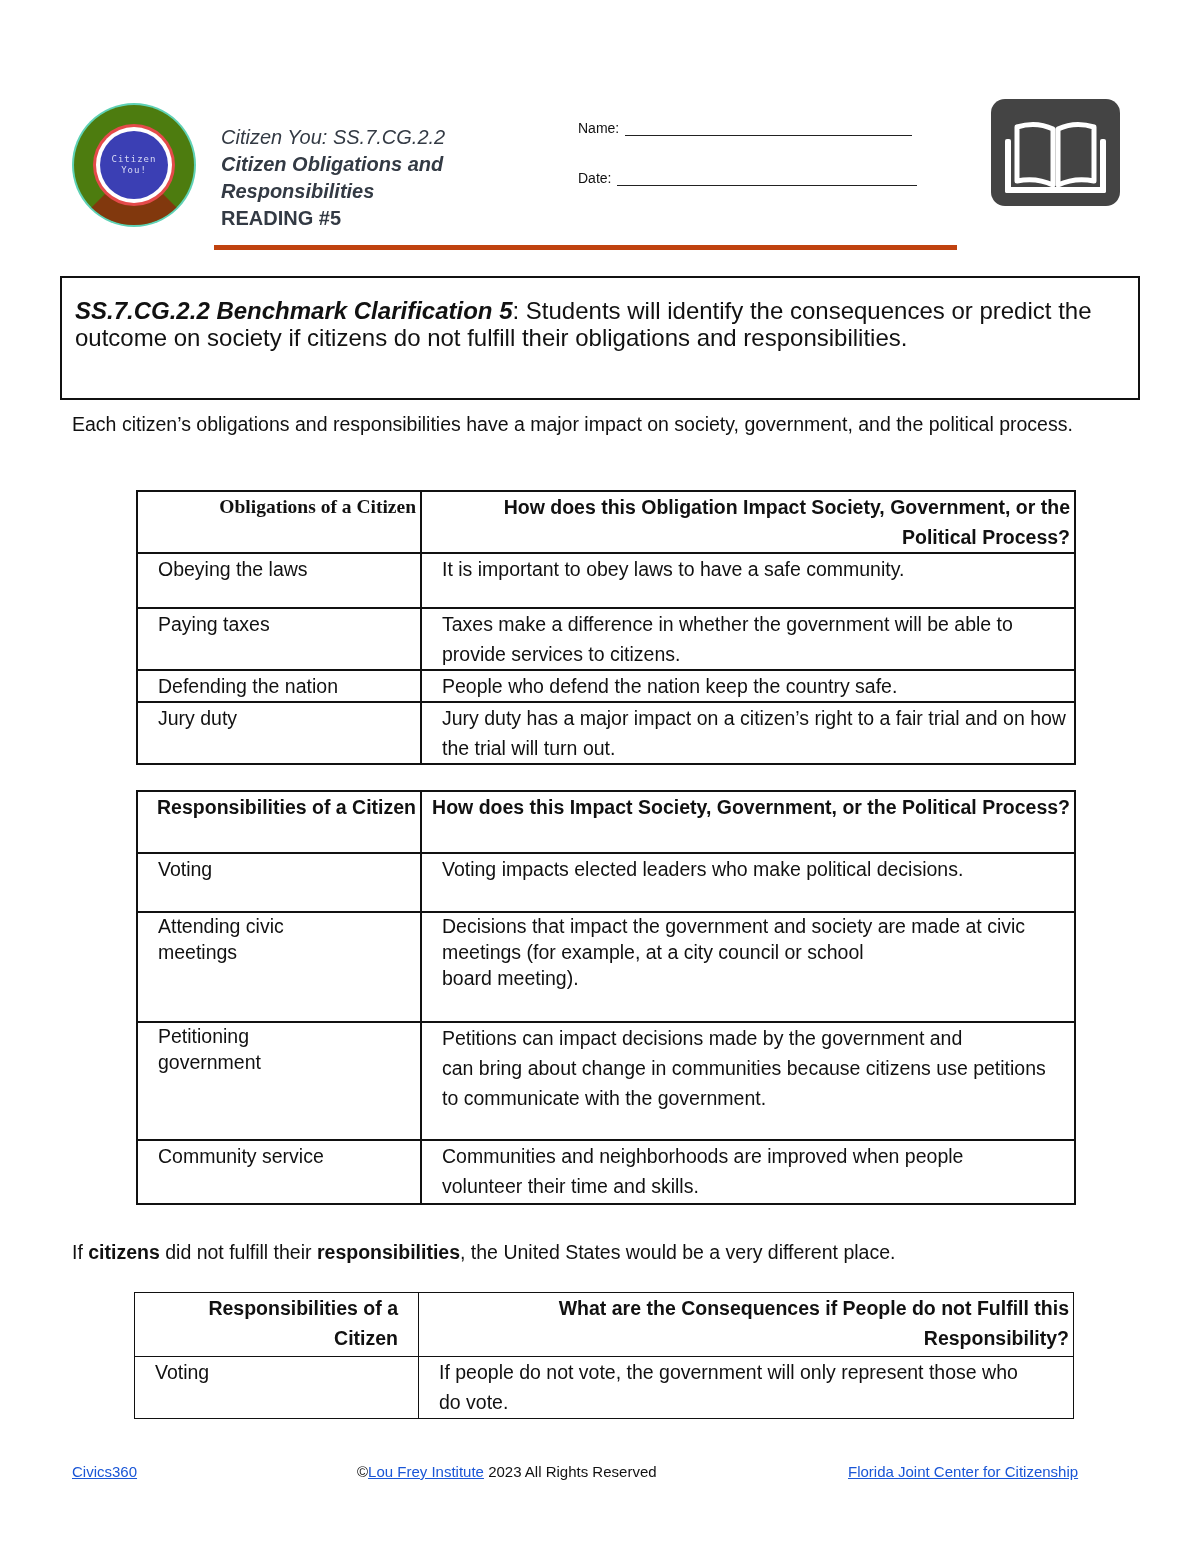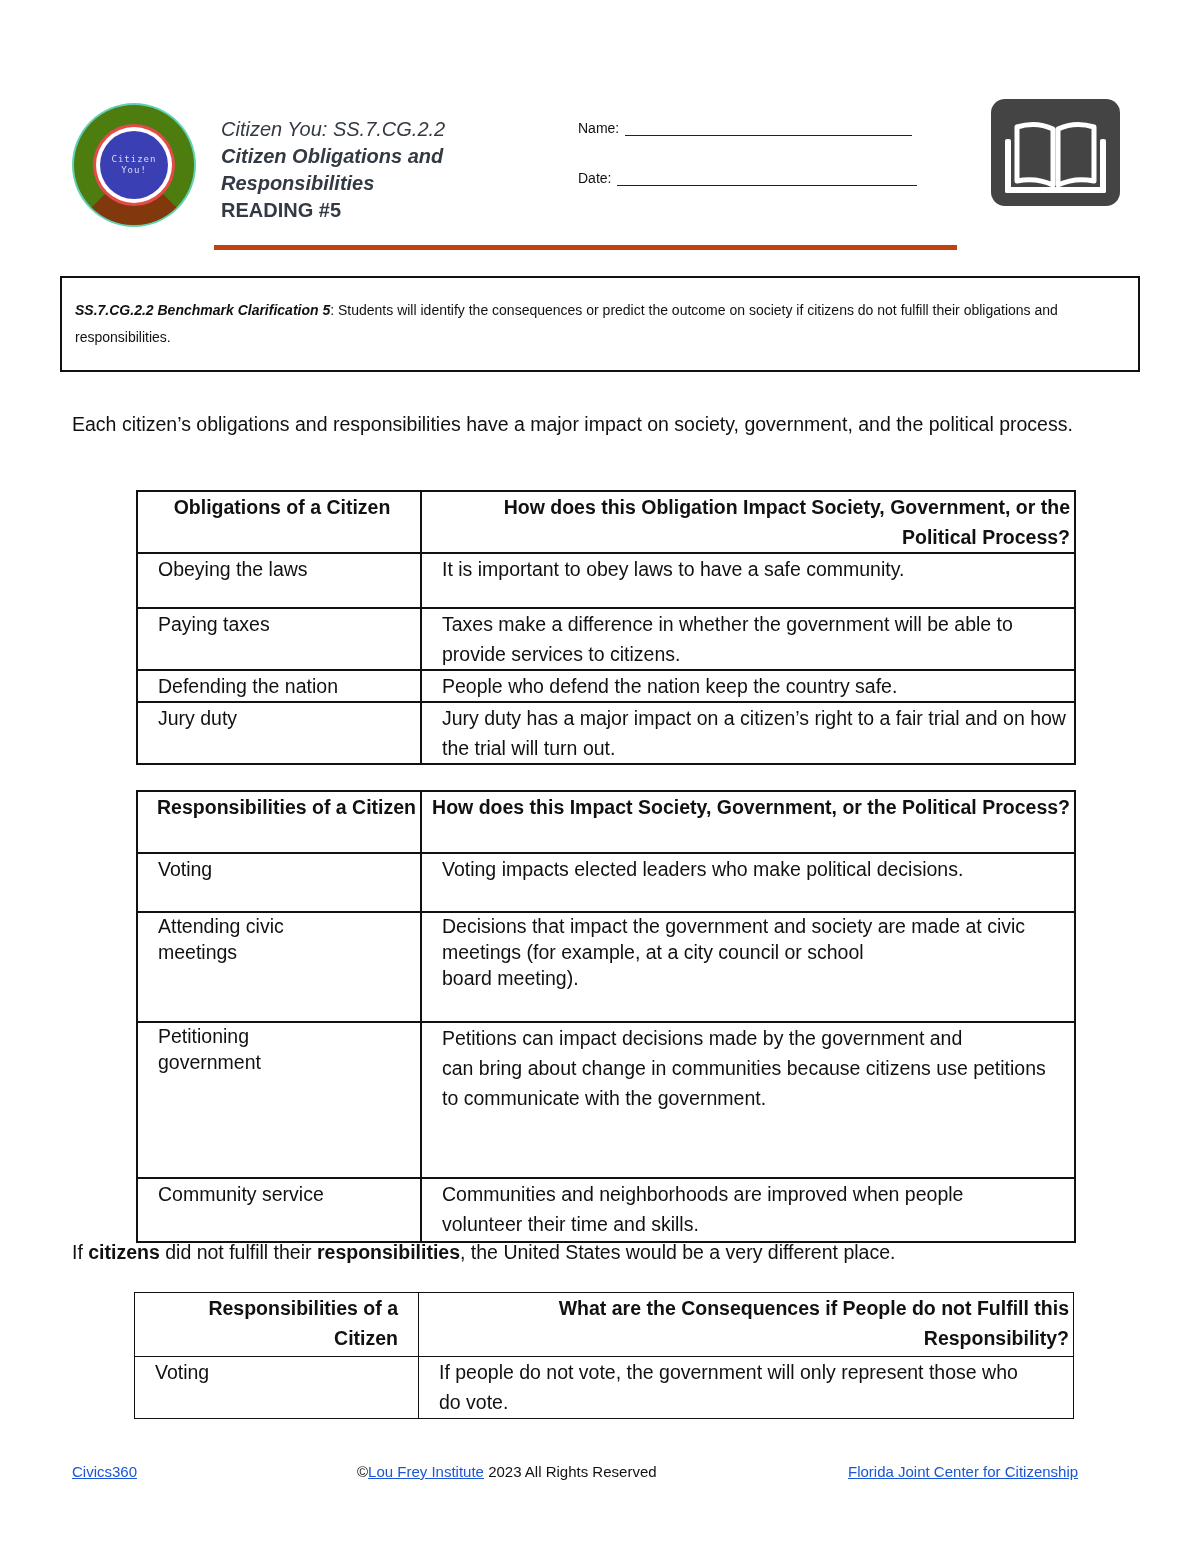--- a/index.html
+++ b/index.html
@@ -11,46 +11,46 @@
       background: #4d7c0f; box-shadow: 0 0 0 2px #5fd2b6; overflow: hidden; }
     .logo .shadow { position: absolute; left: 60px; top: 60px; width: 120px; height: 120px; background: #a50c0c;
       transform: rotate(45deg); transform-origin: 0 0; opacity: 0.6; }
     .logo .ring { position: absolute; left: 22px; top: 22px; width: 76px; height: 76px; border-radius: 50%;
       background: #ffffff; box-shadow: 0 0 0 3px #e44a4a; }
     .logo .inner { position: absolute; left: 26px; top: 26px; width: 68px; height: 68px; border-radius: 50%;
       background: #3b3fb4; display: flex; flex-direction: column; align-items: center; justify-content: center;
       color: #d9dcf5; font-family: "DejaVu Sans Mono", monospace; font-size: 9px; line-height: 11px; letter-spacing: 1px; }
 
     .title-block { position: absolute; left: 221px; top: 116px; color: #333a44; font-size: 20px; line-height: 27px; }
-    .title-block .t1 { font-style: italic; font-weight: normal; }
+    .title-block .t1 { font-style: italic; font-weight: normal; margin-top: 8px; }
     .title-block .t2 { font-style: italic; font-weight: bold; }
     .title-block .t3 { font-weight: bold; }
 
     .field { position: absolute; left: 578px; font-size: 14px; color: #111; display: flex; align-items: flex-end; }
     .field .line { display: inline-block; border-bottom: 1.5px solid #222; height: 18px; margin-left: 6px; }
     .field-name { top: 118px; }
     .field-date { top: 168px; }
 
     .book-icon { position: absolute; left: 991px; top: 99px; width: 129px; height: 107px; background: #444444; border-radius: 14px; }
 
     .rule { position: absolute; left: 214px; top: 245px; width: 743px; height: 5px; background: #c0420f; }
 
     
-    .benchmark { position: absolute; left: 60px; top: 276px; width: 1080px; height: 96px; border: 2.5px solid #111;
-      padding: 19px 13px; font-size: 14px; line-height: 27px; }
+    .benchmark { position: absolute; left: 60px; top: 276px; width: 1080px; height: 124px; border: 2.5px solid #111;
+      padding: 19px 13px; font-size: 24px; line-height: 27px; }
     .benchmark .b { font-weight: bold; font-style: italic; }
 
     .intro { position: absolute; left: 72px; top: 410px; width: 1060px; font-size: 19.5px; line-height: 28px; }
     .intro b { font-weight: normal; }
 
     
     table { position: absolute; border-collapse: collapse; font-size: 19.5px; line-height: 30px; }
     td, th { border: 2px solid #111; vertical-align: top; padding: 0 0 0 20px; text-align: left; }
     th { font-weight: bold; text-align: right; padding: 0 4px; }
-    th.left { text-align: center; padding-left: 10px; }
+    th.left { text-align: right; padding-left: 10px; font-family: Liberation Serif, serif; }
 
     #t1 { left: 136px; top: 490px; width: 940px; }
     #t1 col.c1 { width: 284px; }
     #t2 { left: 136px; top: 790px; width: 940px; }
     #t2 col.c1 { width: 284px; }
     #t2 td { line-height: 26px; }
     #t2 td.lh30 { line-height: 30px; }
     #t3 { left: 134px; top: 1292px; width: 940px; }
     #t3 col.c1 { width: 284px; }
     #t3 th, #t3 td { border-width: 1.5px; }
@@ -157,21 +157,21 @@
     <td class="lh30">Voting</td>
     <td class="lh30">Voting impacts elected leaders who make political decisions.</td>
   </tr>
   <tr style="height:110px">
     <td style="padding-right:100px">Attending civic meetings</td>
     <td>
       <div style="padding-right:40px">Decisions that impact the government and society are made at civic meetings (for example, at a city council or school</div>
       <div>board meeting).</div>
     </td>
   </tr>
-  <tr style="height:156px">
+  <tr style="height:118px">
     <td style="padding-right:120px">Petitioning government</td>
     <td style="line-height:30px">
       <div style="padding-right:30px">Petitions can impact decisions made by the government and</div>
       <div style="padding-right:20px">can bring about change in communities because citizens use petitions to communicate with the government.</div>
     </td>
   </tr>
   <tr style="height:64px">
     <td class="lh30">Community service</td>
     <td class="lh30" style="padding-right:60px">Communities and neighborhoods are improved when people volunteer their time and skills.</td>
   </tr>

